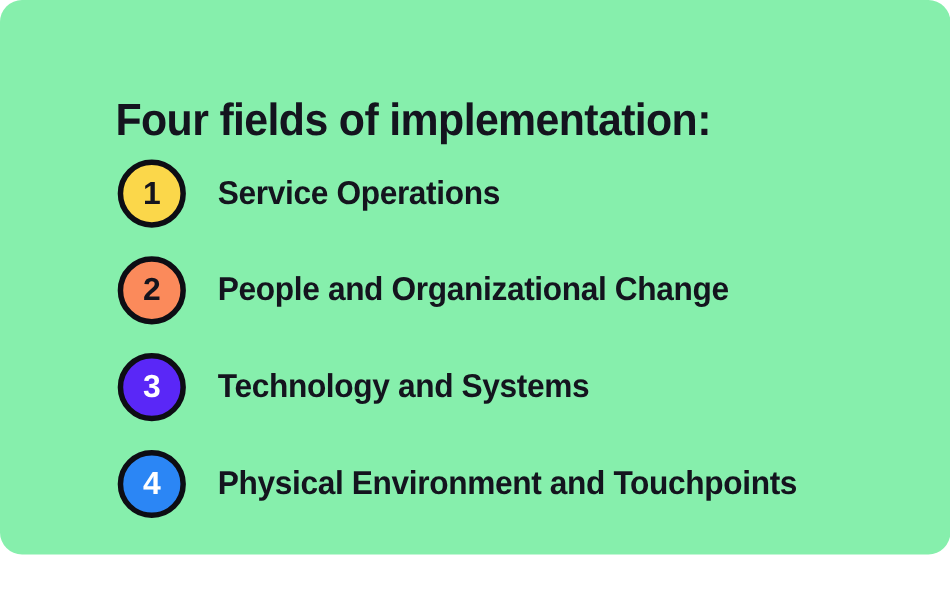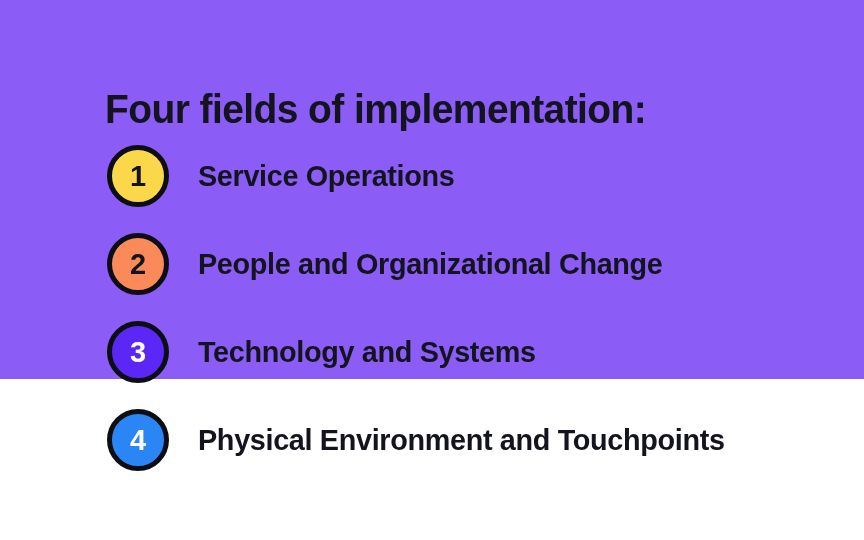--- a/index.html
+++ b/index.html
@@ -11,23 +11,24 @@
     width: 864px;
     height: 540px;
     background: #ffffff;
     font-family: "Liberation Sans", sans-serif;
     overflow: hidden;
   }
 
   .slide {
     position: relative;
     width: 864px;
-    height: 379px;
-    background: #8b5cf6;
+    height: 504px;
+    background: #86efac;
     box-sizing: border-box;
+    border-radius: 20px;
   }
 
   .slide-title {
     position: absolute;
     left: 105px;
     top: 62px;
     font-family: "Liberation Sans", sans-serif;
     font-size: 41px;
     font-weight: 700;
     letter-spacing: -0.6px;

